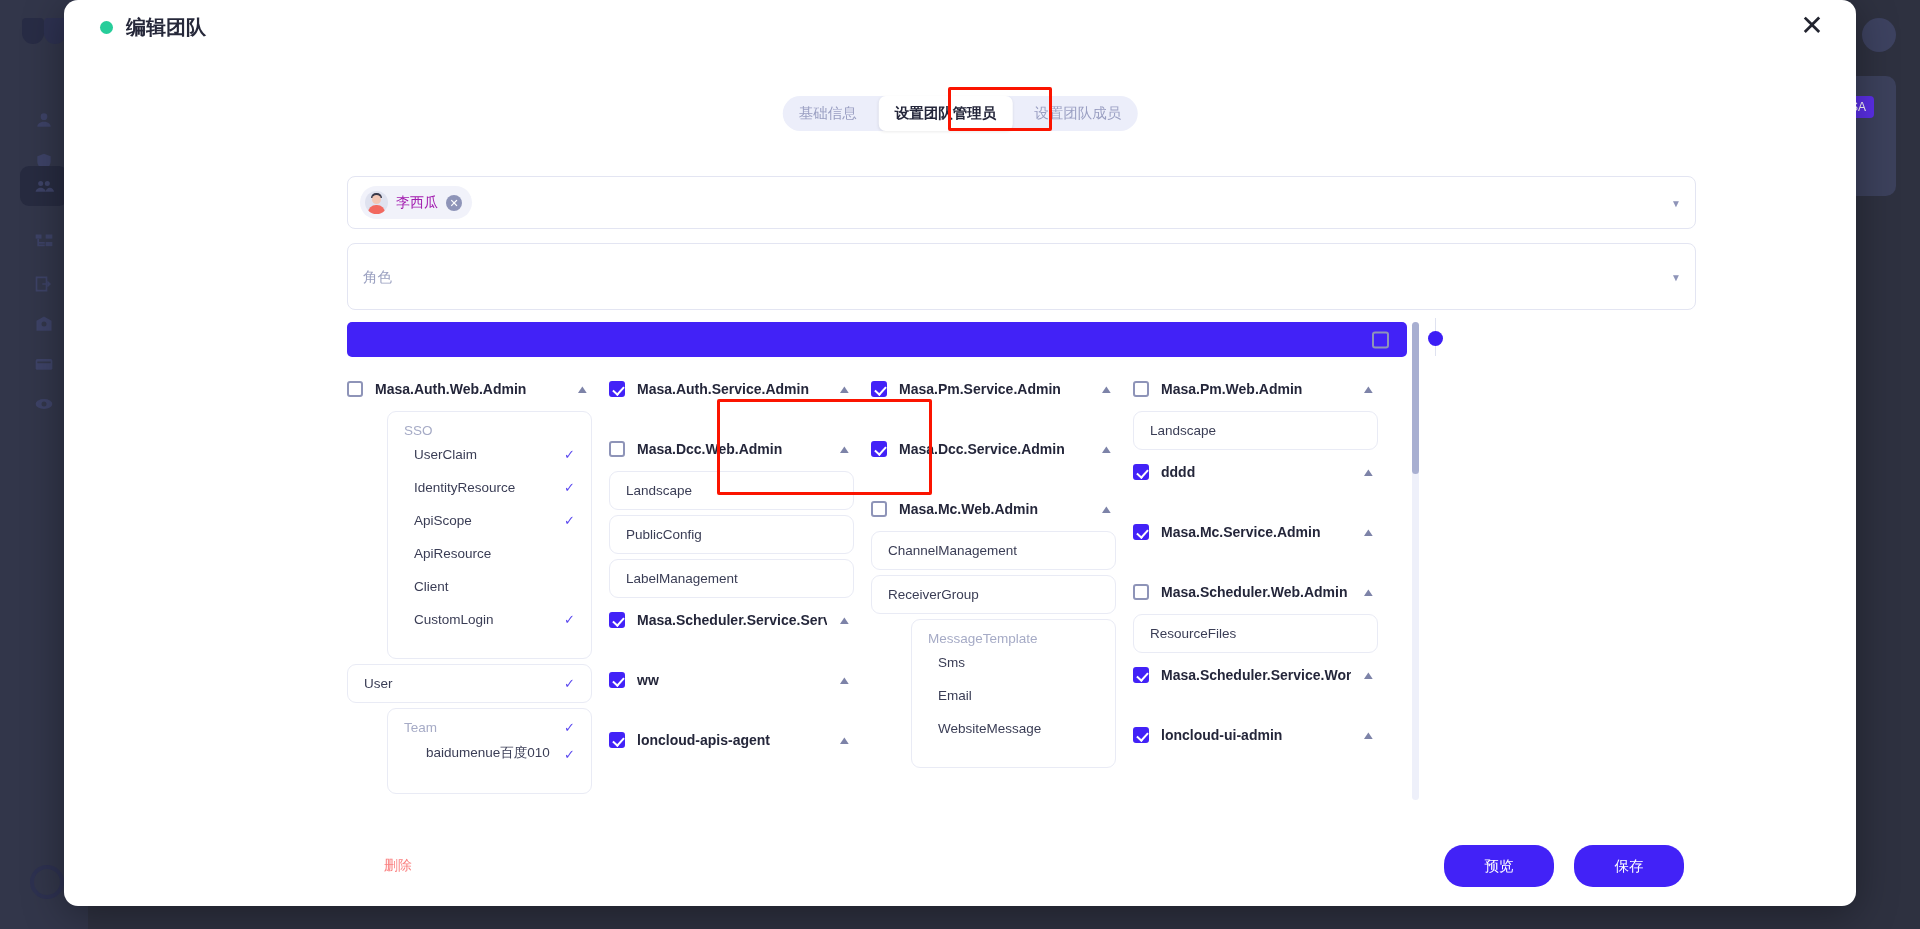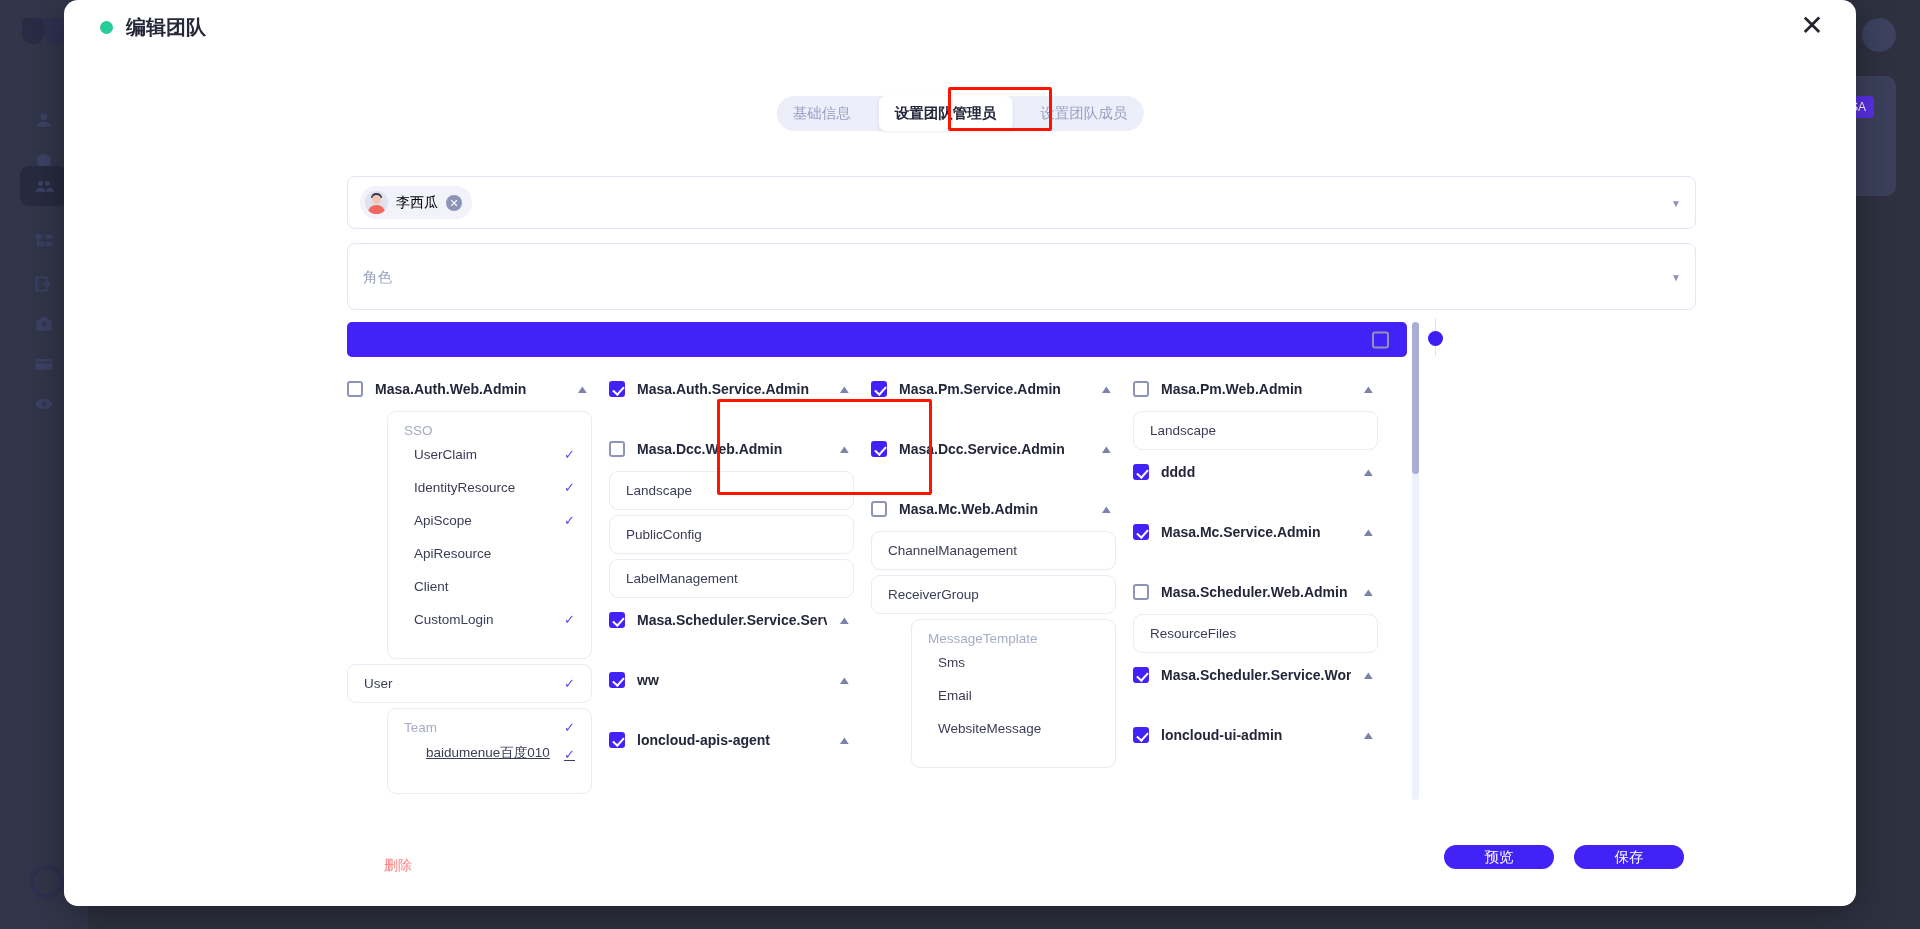--- a/index.html
+++ b/index.html
@@ -77,21 +77,21 @@
     position: absolute; right: 30px; top: 14px;
     width: 28px; height: 28px; color: #22242f;
     font-size: 28px; line-height: 24px; font-weight: 300; cursor: pointer;
     text-align: center;
   }
 
   
   #tabs {
     position: absolute; left: 50%; top: 96px; transform: translateX(-50%);
     display: flex; background: #eceefa; border-radius: 21px; padding: 0;
-    gap: 12px;
+    gap: 6px;
   }
   .tab {
     padding: 8px 16px; font-size: 14.5px; color: #9a9fc2;
     border-radius: 7px; cursor: pointer; white-space: nowrap;
   }
   .tab.active {
     background: #ffffff; color: #24263a; font-weight: bold;
     box-shadow: 0 1px 3px rgba(0,0,0,.08);
   }
   
@@ -115,21 +115,21 @@
     display: flex; align-items: center; gap: 8px;
     background: #f1f2fa; border-radius: 17px; padding: 0 10px 0 5px;
   }
   #member-avatar {
     width: 23px; height: 23px; border-radius: 50%;
     background: #dfe2ef; position: relative; overflow: hidden;
   }
   #member-avatar .head { position:absolute; left:7px; top:4px; width:9px; height:9px; border-radius:50%; background:#f3c7b5; }
   #member-avatar .hair { position:absolute; left:6px; top:2px; width:11px; height:5px; border-radius:5px 5px 0 0; background:#3a3a4a; }
   #member-avatar .body { position:absolute; left:3px; top:14px; width:17px; height:12px; border-radius:8px 8px 0 0; background:#f2685f; }
-  #member-name { font-size: 14px; color: #000000; }
+  #member-name { font-size: 14px; color: #a21caf; }
   #member-remove {
     width: 16px; height: 16px; border-radius: 50%; background: #8e94b8;
     color: #fff; font-size: 11px; line-height: 16px; text-align: center; cursor:pointer;
   }
   .field-caret {
     position: absolute; right: 14px; top: 50%; transform: translateY(-50%);
     color: #8e94b8; font-size: 10px;
   }
   #field-role { left: 283px; top: 243px; width: 1349px; height: 67px; }
   #field-role-text {
@@ -192,21 +192,21 @@
   }
   .item-card.group-head { padding-bottom: 22px; margin-left: 40px; }
   .card-title {
     font-size: 13.5px; color: #a6abc6;
   }
   .card-row {
     display: flex; align-items: flex-end; justify-content: space-between;
     font-size: 13.5px; color: #3a3d55;
     padding: 9px 0 9px 10px;
   }
-  .card-row.lvl2 { padding-left: 22px; text-decoration: underline; }
+  .card-row.lvl2 { padding-left: 22px; }
   .card-line {
     display: flex; align-items: center; justify-content: space-between;
     font-size: 13.5px; color: #3a3d55;
   }
   .tick { color: #5b49ef; font-size: 13px; }
   .tick.hidden { visibility: hidden; }
 
   .spacer-lg { height: 26px; }
 
   
@@ -233,21 +233,21 @@
     position: absolute; left: 1364px; top: 331px; width: 15px; height: 15px;
     border-radius: 50%; background: #3c1ef5; cursor: pointer;
   }
 
   
   #delete-link {
     position: absolute; left: 320px; top: 857px;
     font-size: 14px; color: #fa8080; cursor: pointer;
   }
   .footer-btn {
-    position: absolute; top: 845px; height: 24px; width: 110px;
+    position: absolute; top: 845px; height: 42px; width: 110px;
     background: #4222f7; color: #fff; border: none; border-radius: 19px;
     font-size: 14.5px; font-family: inherit; cursor: pointer;
   }
   #btn-preview { left: 1380px; }
   #btn-save { left: 1510px; }
 </style>
 </head>
 <body>
 
 <div id="app-bg">

